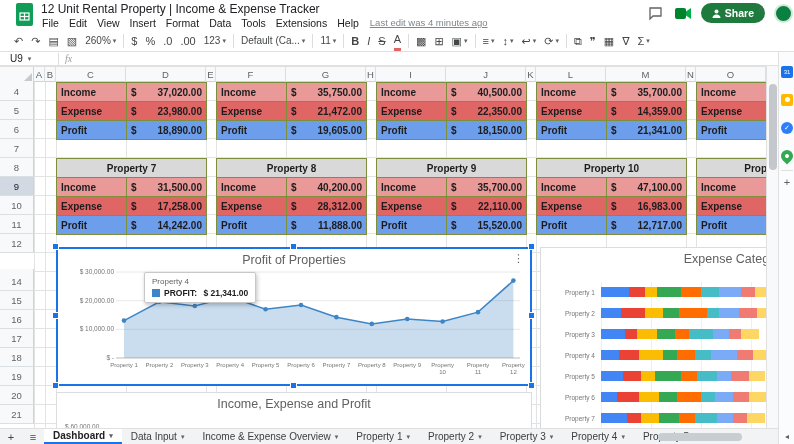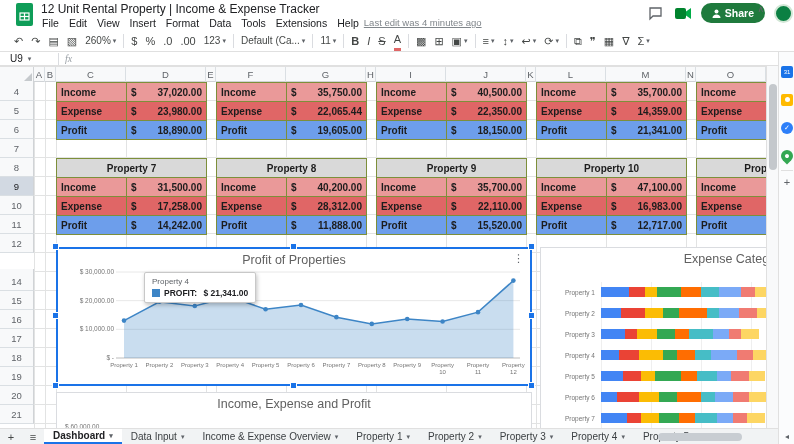--- a/index.html
+++ b/index.html
@@ -6,21 +6,21 @@
   html,body{background:#e8e8e8}
   #app{position:relative;width:794px;height:444px;background:#fff;overflow:hidden;
        font-family:"Liberation Sans",sans-serif;color:#202124;font-size:11px}
 
   
   #titlebar{position:absolute;left:7px;top:0;width:794px;height:30px;background:#fff}
   #sheets-logo{position:absolute;left:9px;top:3px}
   #doc-title{position:absolute;left:34px;top:2px;font-size:12px;color:#202124;white-space:nowrap}
   #menu-bar{position:absolute;left:30px;top:15px;height:15px;display:flex;align-items:center}
   .menu-item{font-size:10.5px;color:#202124;padding:0 5px;cursor:pointer;border-radius:3px}
-  #last-edit{font-size:9.5px;color:#80868b;text-decoration:underline;white-space:nowrap}
+  #last-edit{font-size:9.5px;color:#80868b;text-decoration:underline;margin-left:6px;white-space:nowrap}
   #tb-right{position:absolute;right:8px;top:3px;display:flex;align-items:center;gap:9px}
   .tb-icon{width:18px;height:18px;display:flex;align-items:center;justify-content:center}
   #share-btn{height:20px;background:#1f7a3d;color:#fff;border-radius:11px;display:flex;align-items:center;
              gap:4px;padding:0 11px;font-size:10.5px;font-weight:700;cursor:pointer}
   #avatar{width:19px;height:19px;border-radius:50%;background:#0b8043;border:2px solid #d2e7d6}
 
   
   #toolbar{position:absolute;left:0;top:30px;width:794px;height:22px;background:#fff;
            border-bottom:1px solid #e0e0e0;display:flex;align-items:center;padding-left:10px}
   #toolbar-items{display:flex;align-items:center;height:22px;overflow:hidden;width:742px}
@@ -344,21 +344,21 @@
         <span>18,890.00</span>
       </div>
       <div class="cell cell-label" style="left: 216px; top: 0px; width: 71px; height: 20px; background: rgb(234, 153, 153); border: 1px solid rgb(125, 143, 58);">Income</div>
       <div class="cell cell-money" style="left: 286px; top: 0px; width: 81px; height: 20px; background: rgb(234, 153, 153); border: 1px solid rgb(125, 143, 58);">
         <span>$</span>
         <span>35,750.00</span>
       </div>
       <div class="cell cell-label" style="left: 216px; top: 19px; width: 71px; height: 20px; background: rgb(224, 102, 102); border: 1px solid rgb(125, 143, 58);">Expense</div>
       <div class="cell cell-money" style="left: 286px; top: 19px; width: 81px; height: 20px; background: rgb(224, 102, 102); border: 1px solid rgb(125, 143, 58);">
         <span>$</span>
-        <span>22,065.44</span>
+        <span>21,472.00</span>
       </div>
       <div class="cell cell-label" style="left: 216px; top: 38px; width: 71px; height: 20px; background: rgb(109, 158, 235); border: 1px solid rgb(125, 143, 58);">Profit</div>
       <div class="cell cell-money" style="left: 286px; top: 38px; width: 81px; height: 20px; background: rgb(109, 158, 235); border: 1px solid rgb(125, 143, 58);">
         <span>$</span>
         <span>19,605.00</span>
       </div>
       <div class="cell cell-label" style="left: 376px; top: 0px; width: 71px; height: 20px; background: rgb(234, 153, 153); border: 1px solid rgb(125, 143, 58);">Income</div>
       <div class="cell cell-money" style="left: 446px; top: 0px; width: 81px; height: 20px; background: rgb(234, 153, 153); border: 1px solid rgb(125, 143, 58);">
         <span>$</span>
         <span>40,500.00</span>

